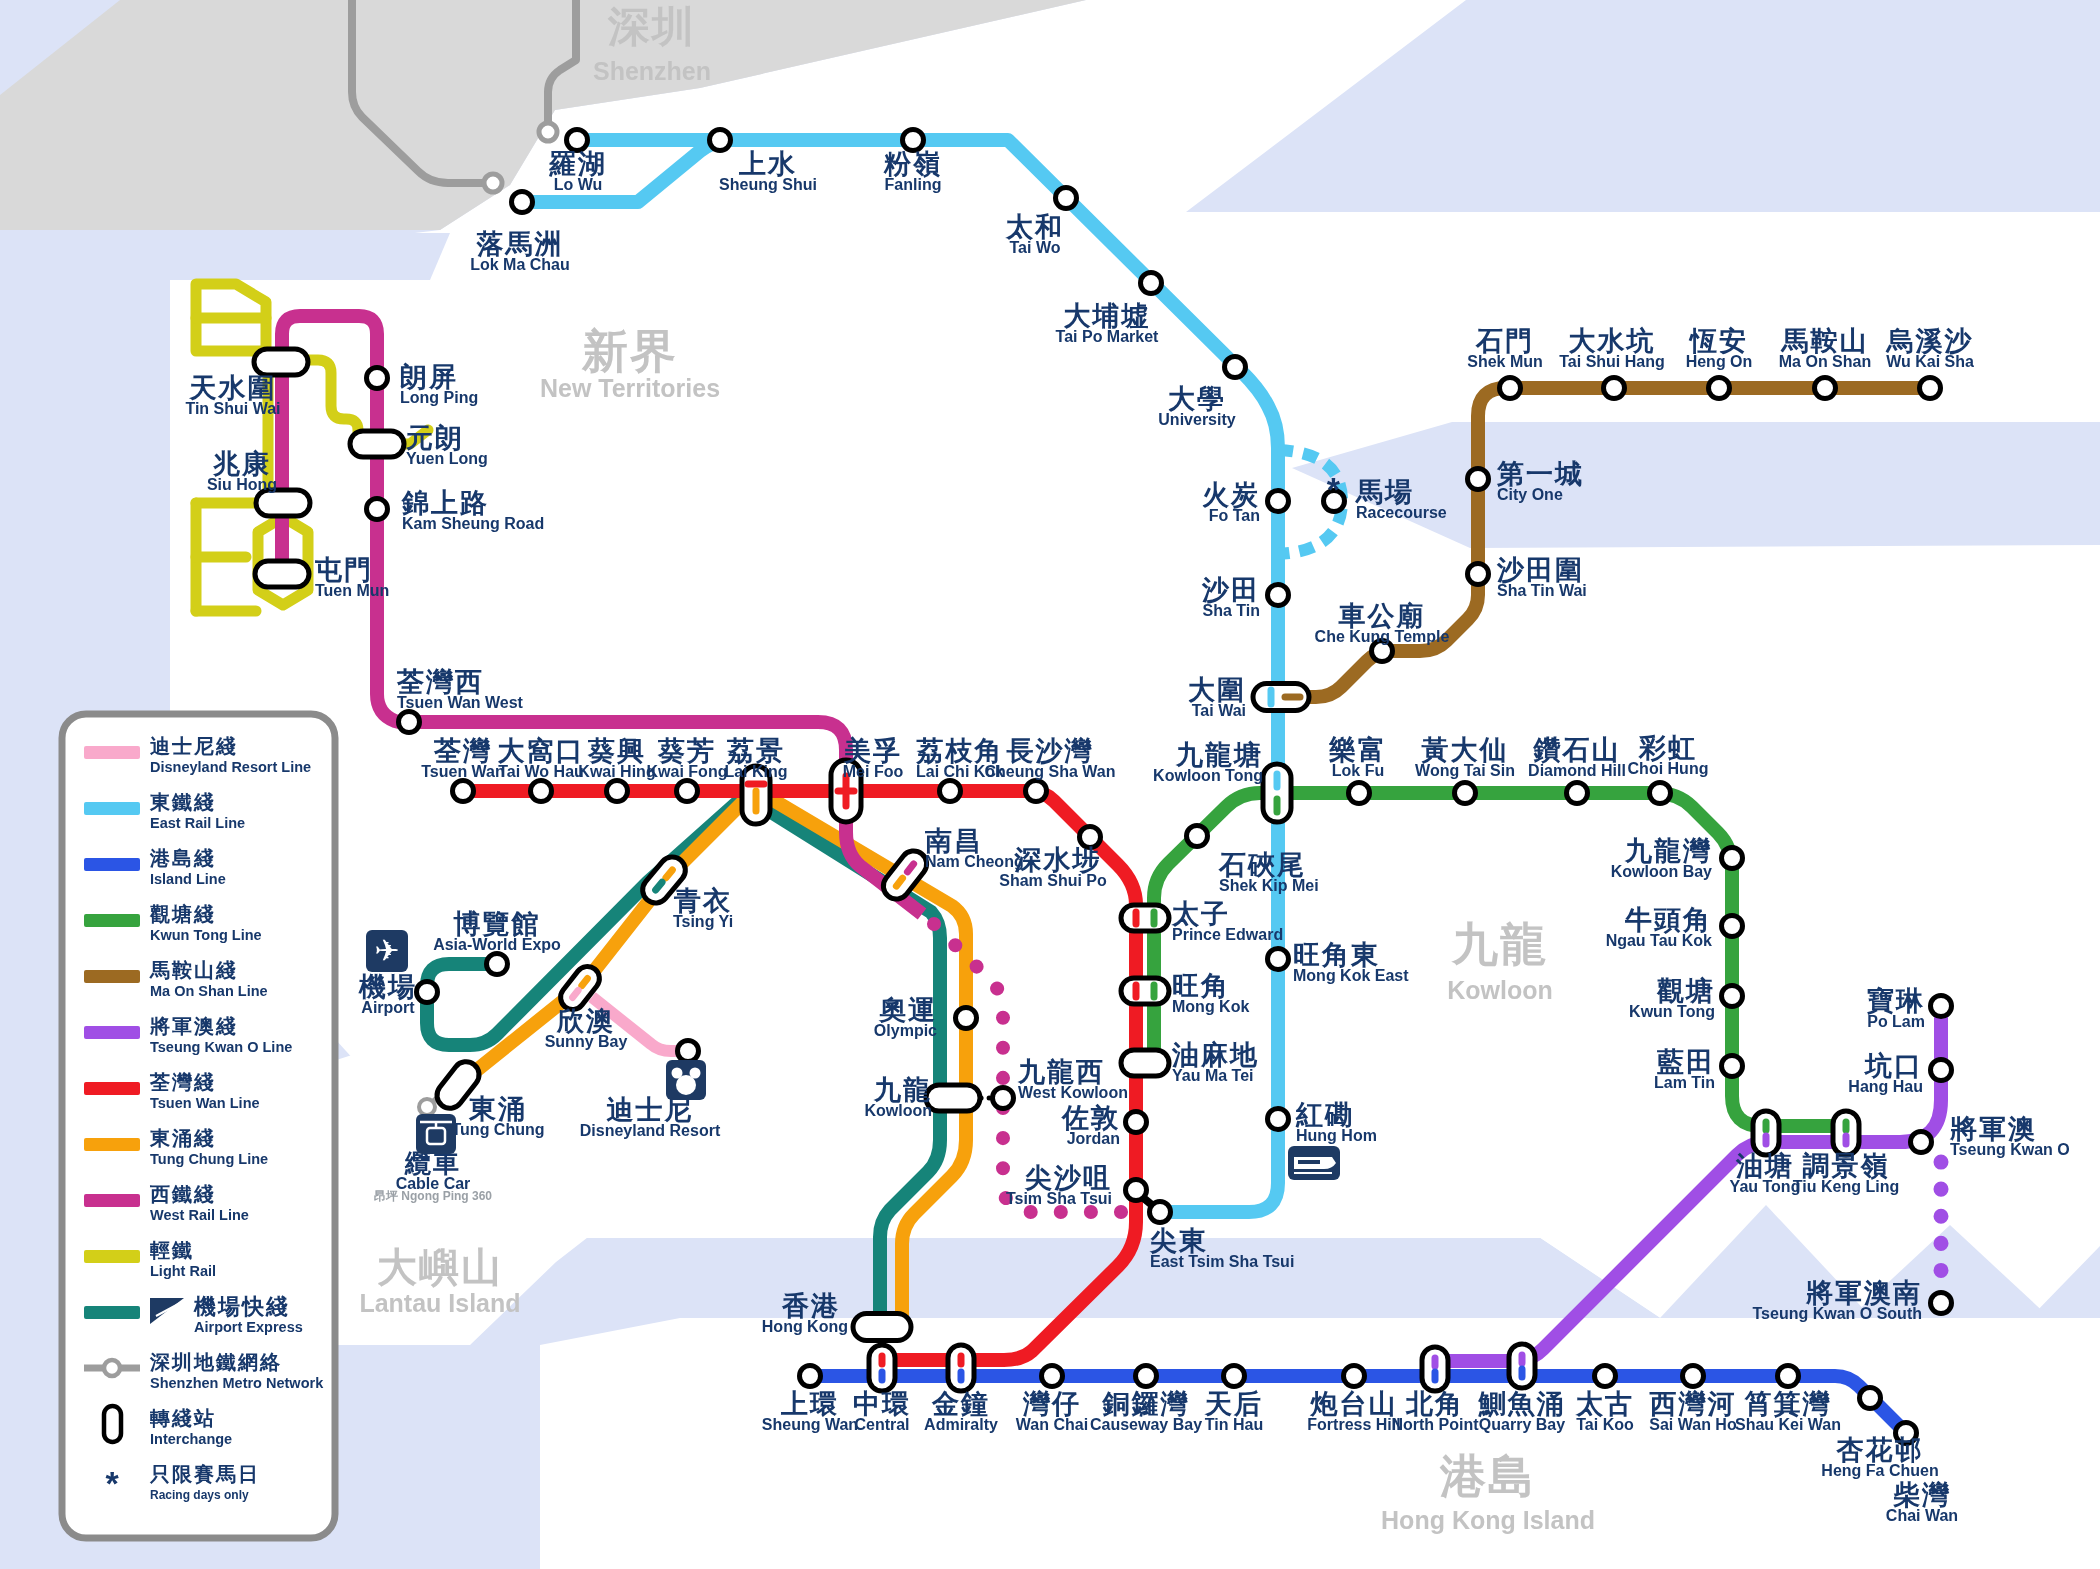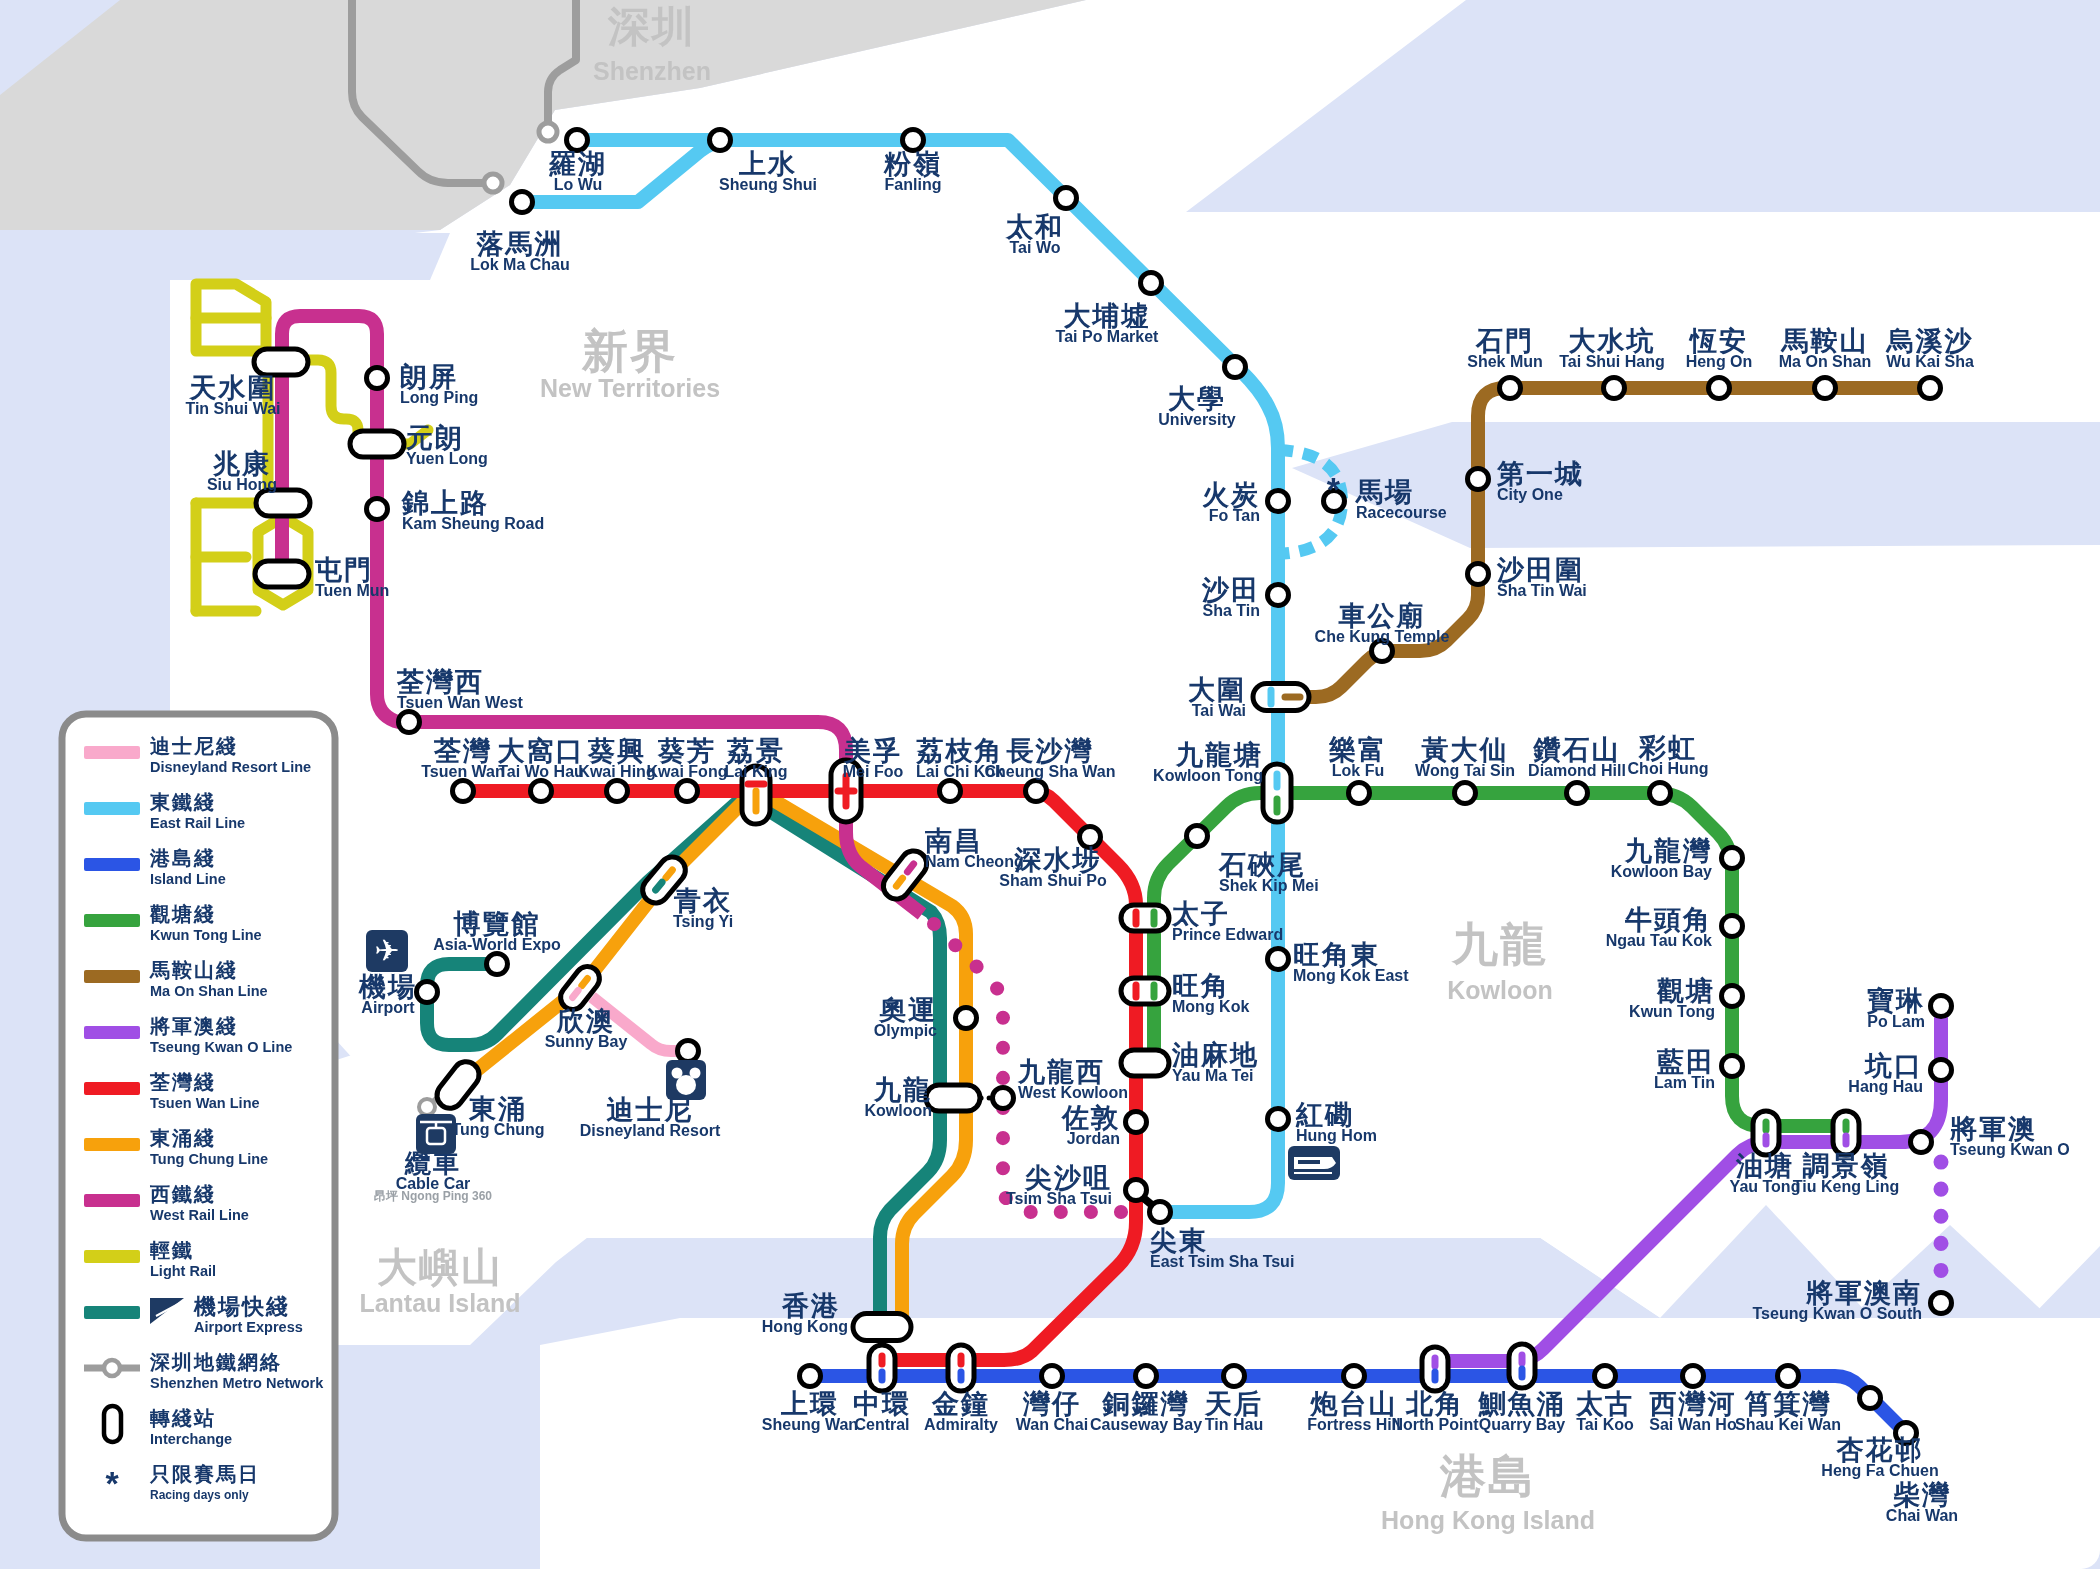--- a/index.html
+++ b/index.html
@@ -1,16 +1,16 @@
 <!DOCTYPE html>
 <html><head>
 <meta charset="utf-8">
 <style>
   html,body{margin:0;padding:0;background:#dce3f7;}
-  .stage{position:relative;width:2100px;height:1569px;overflow:hidden;font-family:"Liberation Sans",sans-serif;border-radius:19px;}
+  .stage{position:relative;width:2100px;height:1569px;overflow:hidden;font-family:"Liberation Sans",sans-serif;}
   svg text{font-family:"Liberation Sans","DejaVu Sans",sans-serif;}
   .cjk{font-weight:bold;letter-spacing:2px;}
   .en{font-weight:bold;}
 </style>
 </head>
 <body>
 
 <div class="stage">
   <svg width="2100" height="1569" viewBox="0 0 2100 1569" xmlns="http://www.w3.org/2000/svg">
       <g>

